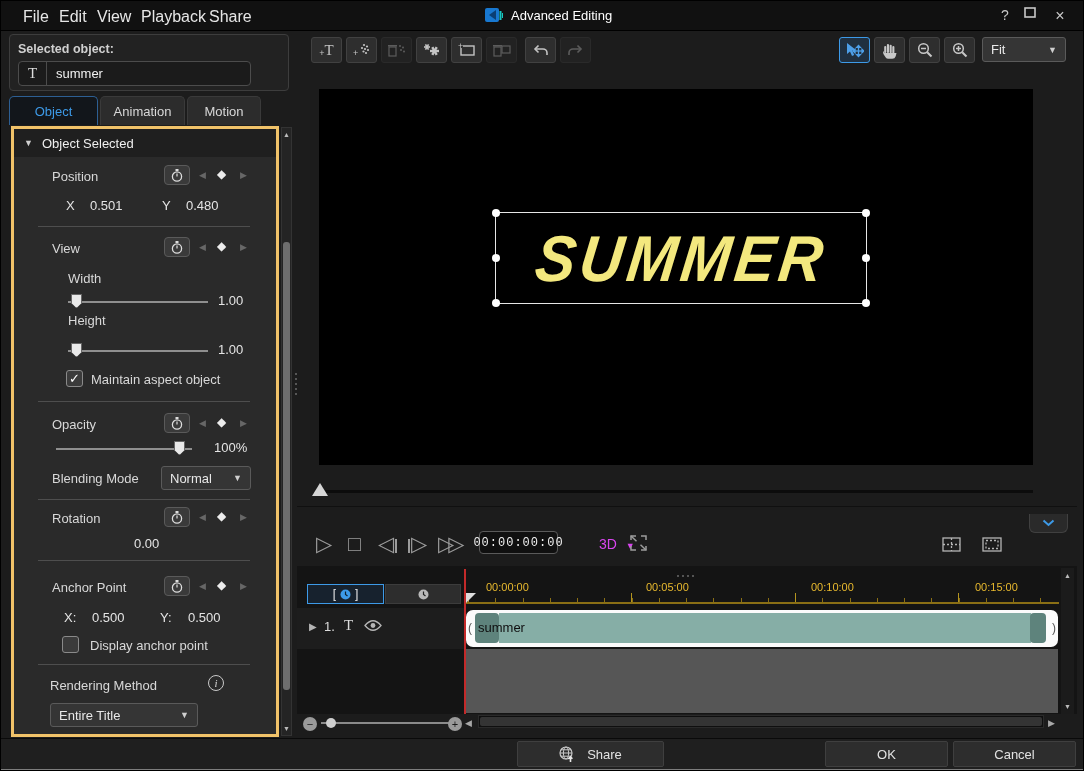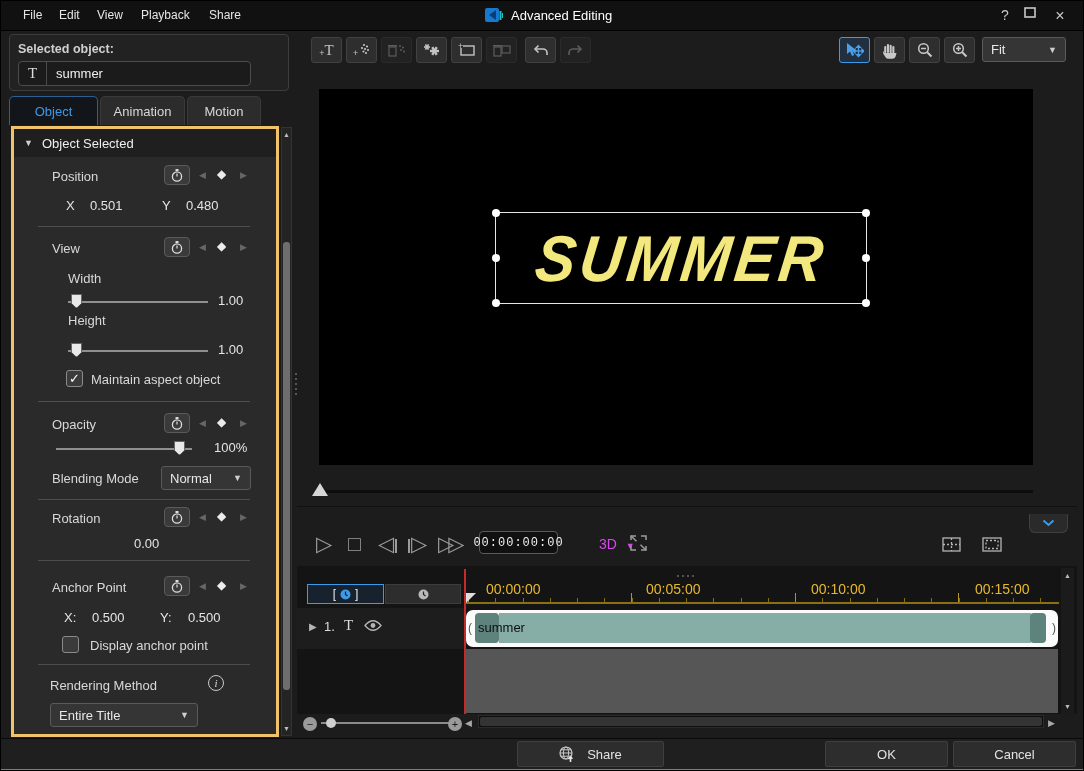--- a/index.html
+++ b/index.html
@@ -2,21 +2,21 @@
 <html><head>
 <meta charset="utf-8">
 <style>
   html,body{margin:0;padding:0;background:#0a0a0a;}
   .win{position:relative;width:1084px;height:771px;background:#1c1c1c;
        font-family:"Liberation Sans",sans-serif;color:#ddd;overflow:hidden;
        border:1px solid #000;box-sizing:border-box;}
   .abs{position:absolute;box-sizing:border-box;}
   
   .menubar{left:0;top:0;width:1084px;height:30px;background:#111;border-bottom:1px solid #000;}
-  .menu-item{top:7px;font-size:12px;color:#e6e6e6;cursor:default;}
+  .menu-item{top:7px;font-size:16px;color:#e6e6e6;cursor:default;}
   .win-title{font-size:13px;color:#fff;}
   .winctl{top:6px;font-size:14px;color:#c8c8c8;text-align:center;width:18px;}
   
   .selbox{left:8px;top:33px;width:280px;height:57px;border:1px solid #3d3d3d;border-radius:4px;background:#222;}
   .sel-label{left:17px;top:41px;font-size:12.5px;color:#d0d0d0;font-weight:bold;}
   .name-input{left:17px;top:60px;width:233px;height:25px;border:1px solid #4c4c4c;border-radius:4px;background:#1b1b1b;display:flex;align-items:center;}
   .t-badge{width:27px;height:100%;border-right:1px solid #4c4c4c;display:flex;align-items:center;justify-content:center;
            font-family:"Liberation Serif",serif;font-size:15px;color:#ddd;}
   .name-val{padding-left:9px;font-size:13px;color:#f0f0f0;}
   .tab{top:95px;height:29px;border:1px solid #3a3a3a;border-bottom:none;border-radius:5px 5px 0 0;
@@ -56,21 +56,21 @@
   .summer{font-size:60px;font-weight:bold;font-style:italic;letter-spacing:4px;color:#f3e87e;
           transform:skewX(-7deg) scaleY(1.08);white-space:nowrap;}
   .seek-tri{width:0;height:0;border-left:8px solid transparent;border-right:8px solid transparent;border-bottom:13px solid #d6d6d6;}
   .pb{font-size:21px;color:#9c9c9c;background:none;border:none;padding:0;line-height:1;}
   .tc{left:478px;top:530px;width:79px;height:23px;background:#101010;border:1px solid #5a5a5a;border-radius:4px;
       display:flex;align-items:center;justify-content:center;font-family:"Liberation Mono",monospace;font-size:12px;color:#efefef;letter-spacing:1px;}
   
   .tl-bg{left:296px;top:565px;width:780px;height:148px;background:#141414;}
   .tlbtn{top:583px;height:20px;background:#2d2d2d;border:1px solid #3c3c3c;display:flex;align-items:center;justify-content:center;gap:4px;color:#e8e8e8;font-size:12px;padding:0;}
   .tlbtn.sel{background:#17222e;border:1px solid #3d9ae8;}
-  .ruler-lbl{top:580px;font-size:14px;color:#e8b92e;padding-left:16px;}
+  .ruler-lbl{top:580px;font-size:11px;color:#e8b92e;padding-left:16px;}
   .ticks{left:464px;top:592px;width:594px;height:11px;border-bottom:2px solid #8a6f15;
     background-image:repeating-linear-gradient(to right,#b3941f 0 1px,transparent 1px 163.5px),
                      repeating-linear-gradient(to right,#8a6f15 0 1px,transparent 1px 27.25px);
     background-size:100% 100%,100% 45%;background-position:3px 0,3px 100%;background-repeat:no-repeat;}
   .flag{left:464px;top:592px;width:11px;height:11px;background:#dedede;clip-path:polygon(0 0,100% 0,0 100%);}
   .track-head{left:296px;top:607px;width:167px;height:41px;background:#1d1d1d;}
   .redline{left:463px;top:568px;width:2px;height:145px;background:#c32a2a;z-index:2;}
   .clip{left:465px;top:609px;width:592px;height:37px;background:#fbfbfb;border-radius:7px;z-index:3;}
   .clip-dark{position:absolute;background:#5e837c;border-radius:4px;}
   .clip-body{position:absolute;left:33px;right:27px;top:3px;bottom:4px;background:#86aea6;}

